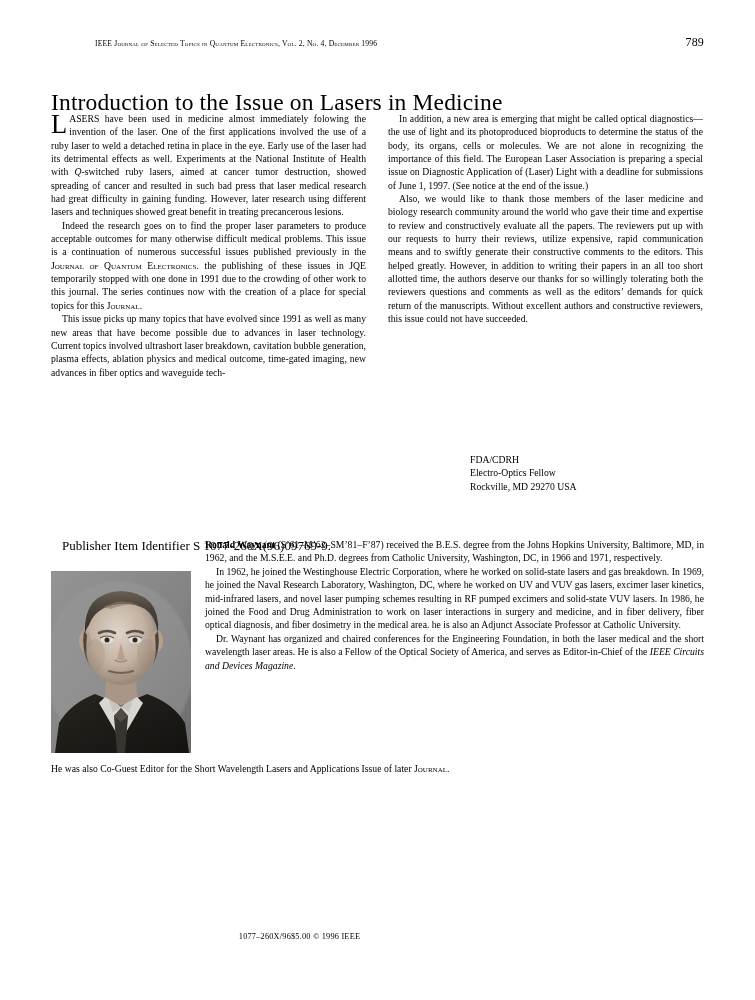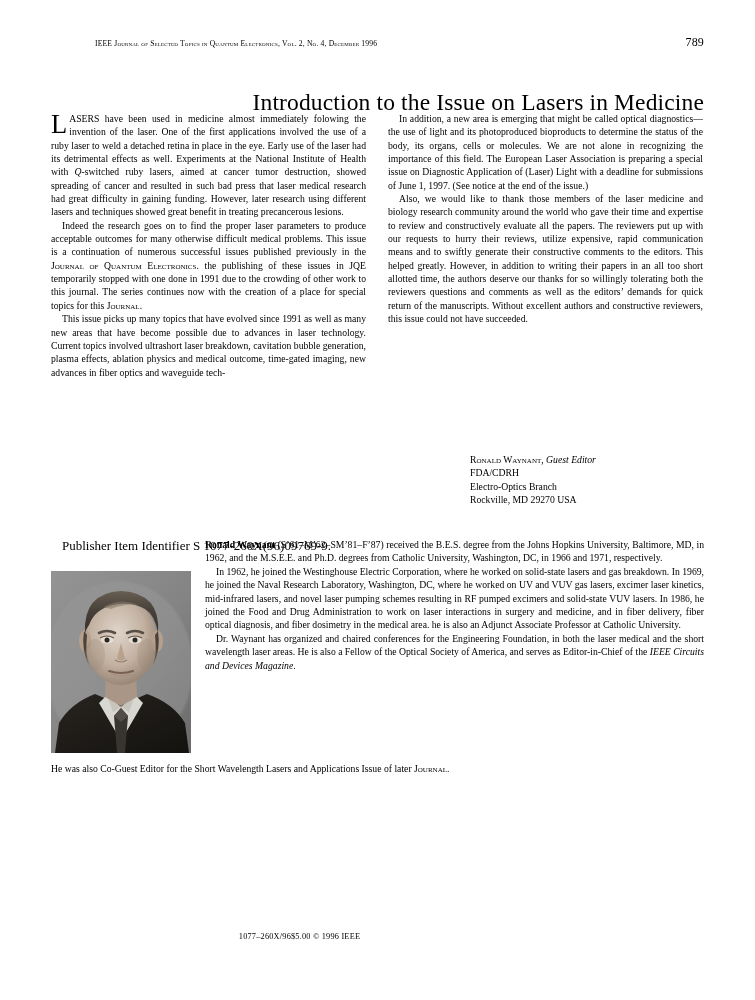--- a/index.html
+++ b/index.html
@@ -44,21 +44,21 @@
   .runhead .folio {
     font-size: 12px;
   }
 
   
   .title {
     position: absolute;
     left: 51px;
     top: 74px;
     width: 653px;
-    text-align: right;
+    text-align: left;
     font-size: 23.5px;
     font-weight: normal;
     letter-spacing: 0.15px;
     line-height: 1.1;
   }
 
   
   .cols {
     position: absolute;
     left: 51px;
@@ -194,23 +194,22 @@
     <div class="col">
       <p>In addition, a new area is emerging that might be called optical diagnostics—the use of light and its photoproduced bioproducts to determine the status of the body, its organs, cells or molecules. We are not alone in recognizing the importance of this field. The European Laser Association is preparing a special issue on Diagnostic Application of (Laser) Light with a deadline for submissions of June 1, 1997. (See notice at the end of the issue.)</p>
       <p>Also, we would like to thank those members of the laser medicine and biology research community around the world who gave their time and expertise to review and constructively evaluate all the papers. The reviewers put up with our requests to hurry their reviews, utilize expensive, rapid communication means and to swiftly generate their constructive comments to the editors. This helped greatly. However, in addition to writing their papers in an all too short allotted time, the authors deserve our thanks for so willingly tolerating both the reviewers questions and comments as well as the editors’ demands for quick return of the manuscripts. Without excellent authors and constructive reviewers, this issue could not have succeeded.</p>
     </div>
 
   </div>
 
   <div class="pii">Publisher Item Identifier S 1077-260X(96)09769-9.</div>
 
   <div class="signature">
-    <div class="line"><span class="sc">Ronald Waynant</span><span class="ital">, Guest Editor</span></div>
     <div class="line">FDA/CDRH</div>
-    <div class="line">Electro-Optics Branch</div>
+    <div class="line">Electro-Optics Fellow</div>
     <div class="line">Rockville, MD 29270 USA</div>
   </div>
 
   <div class="bio-photo">
     <svg width="140" height="182" viewBox="0 0 140 182" xmlns="http://www.w3.org/2000/svg">
       <defs>
         <linearGradient id="bg" x1="0" y1="0" x2="1" y2="1">
           <stop offset="0%" stop-color="#9a9a9a"></stop>
           <stop offset="55%" stop-color="#8a8a8a"></stop>
           <stop offset="100%" stop-color="#6f6f6f"></stop>

